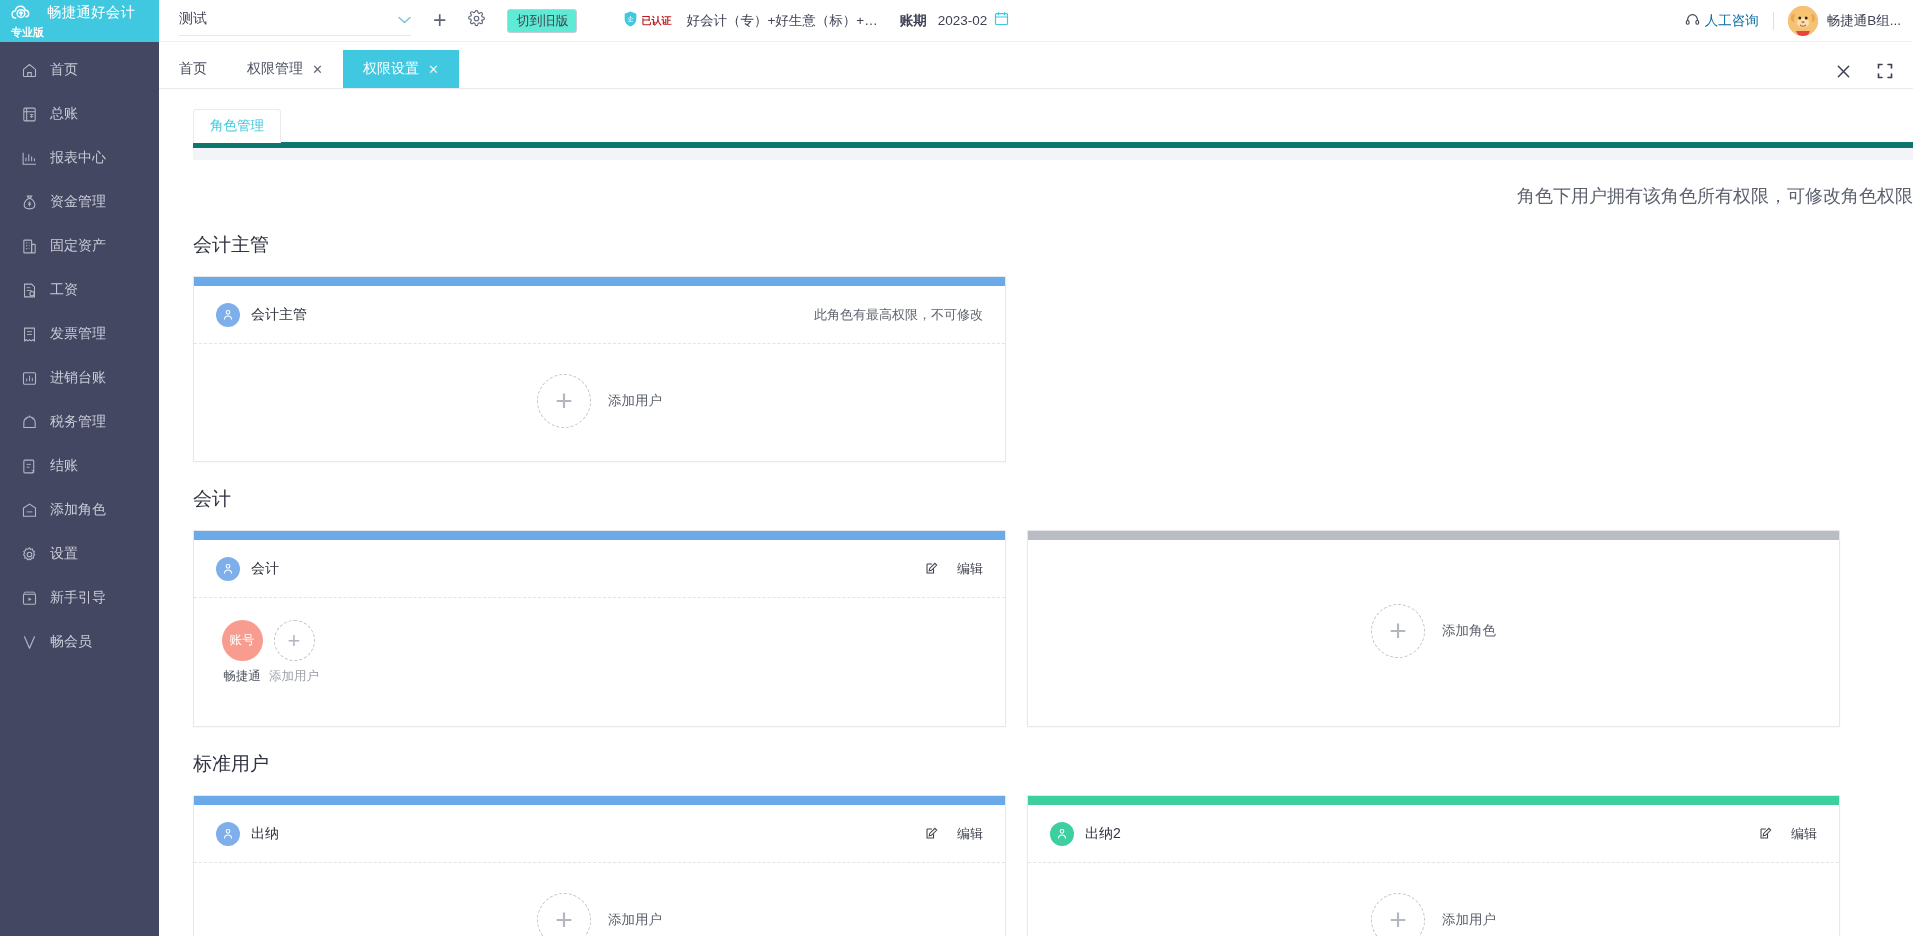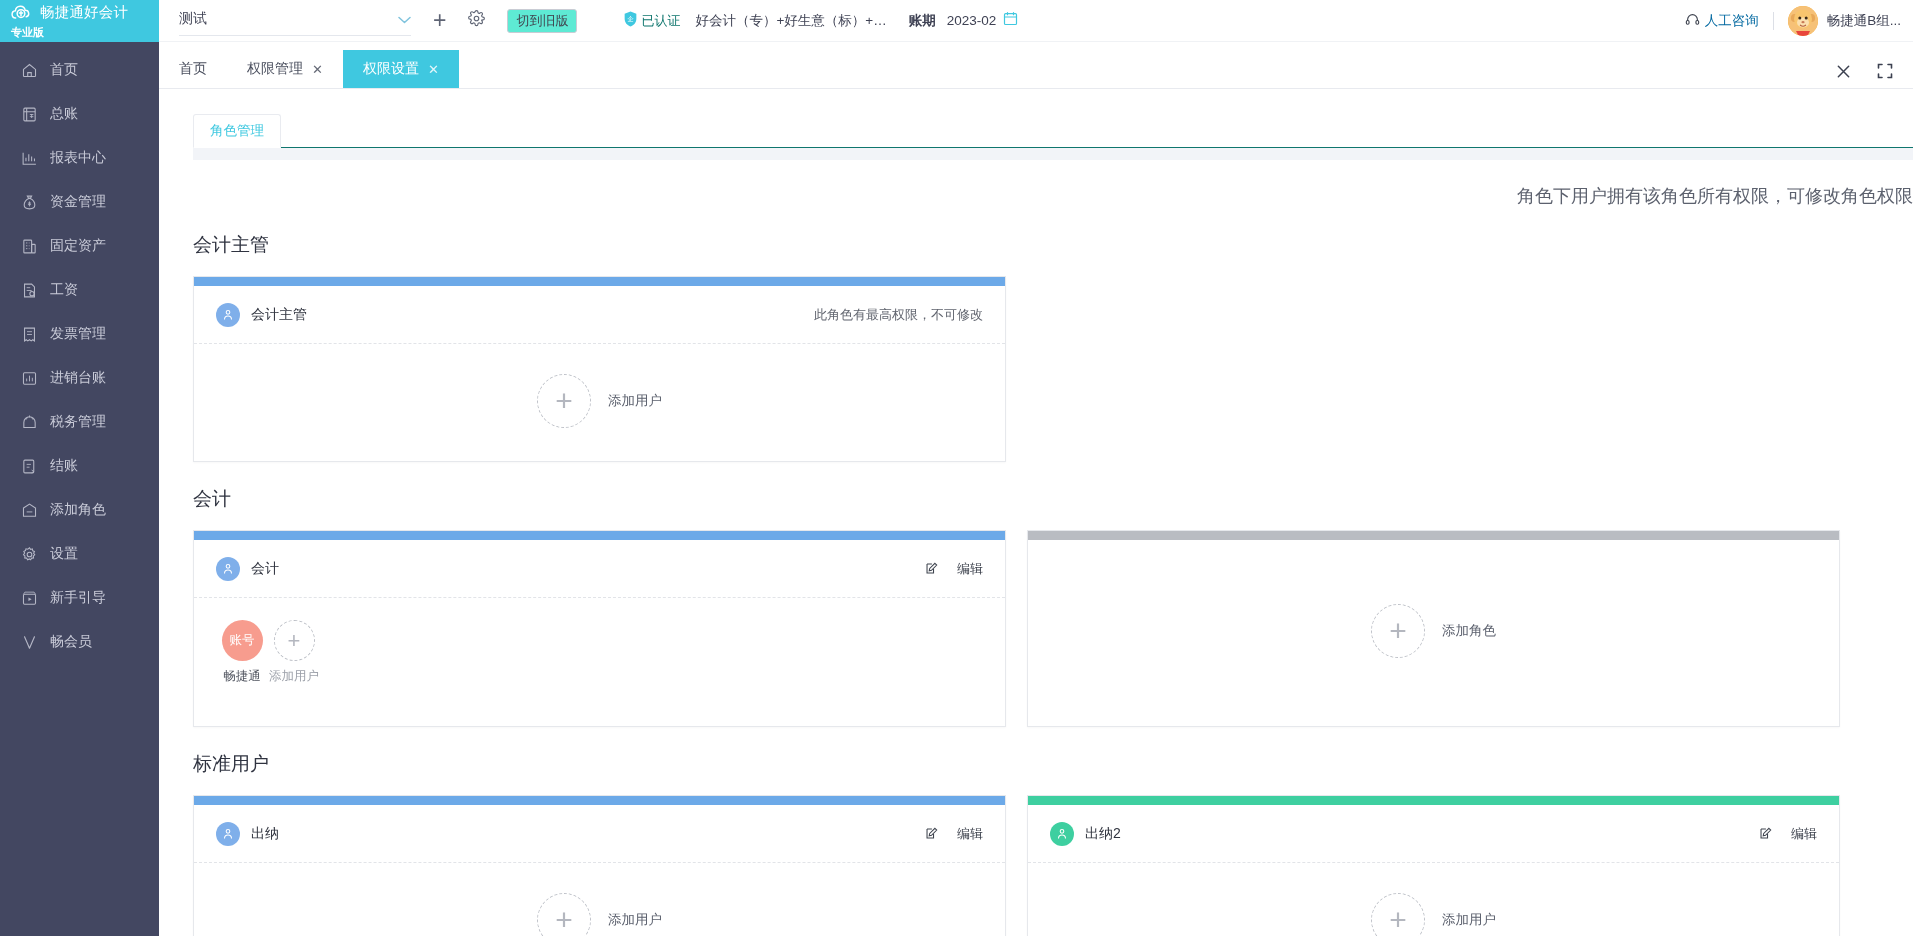--- a/index.html
+++ b/index.html
@@ -16,21 +16,21 @@
   .topbar {
     position: absolute; top: 0; left: 0; width: 1913px; height: 42px;
     background: #ffffff; display: flex; align-items: center;
     border-bottom: 1px solid #f0f2f5;
   }
   .logo-box {
     width: 159px; height: 42px; background: #3FC8E0;
     display: flex; flex-direction: column; justify-content: center;
     padding-left: 10px; position: relative; flex: 0 0 159px;
   }
-  .logo-row { display: flex; align-items: center; gap: 8px; }
+  .logo-row { display: flex; align-items: center; gap: 15px; }
   .logo-cloud { width: 22px; height: 22px; flex: 0 0 22px; }
   .logo-text { color: #fff; font-size: 14.5px; letter-spacing: .2px; white-space: nowrap; }
   .logo-sub { color: #fff; font-size: 11px; font-weight: bold; margin-top: 1px; padding-left: 1px; }
 
   .acct-select {
     margin-left: 20px; width: 232px; height: 30px;
     display: flex; align-items: center; justify-content: space-between;
     border-bottom: 1px solid #e4e7ed; padding-bottom: 2px;
   }
   .acct-name { font-size: 14px; color: #3f4254; }
@@ -41,21 +41,21 @@
   .gear-svg { width: 17px; height: 17px; }
 
   .old-version-btn {
     margin-left: 22px; height: 24px; padding: 0 8px;
     border: 1px solid #c9ccd4; border-radius: 3px;
     font-size: 13px; color: #41454f; background: #5eead4;
     display: flex; align-items: center; cursor: pointer;
   }
 
   .verified { margin-left: 46px; display: flex; align-items: center; gap: 3px; }
-  .verified-txt { color: #0f766e; font-size: 13px; }
+  .verified-txt { color: #b91c1c; font-size: 10px; font-weight: bold; }
   .shield-svg { width: 15px; height: 16px; }
 
   .prod-name { margin-left: 15px; font-size: 13.5px; color: #3f4254; white-space: nowrap; }
   .period-label { margin-left: 22px; font-size: 13.5px; color: #3f4254; font-weight: bold; }
   .period-val { margin-left: 11px; font-size: 13.5px; color: #3f4254; }
   .cal-svg { margin-left: 7px; width: 15px; height: 15px; }
 
   .topbar-right { margin-left: auto; display: flex; align-items: center; padding-right: 12px; }
   .consult { display: flex; align-items: center; gap: 5px; font-size: 13.5px; color: #0369a1; cursor: pointer; }
   .headset-svg { width: 15px; height: 15px; }
@@ -95,21 +95,21 @@
   .x-svg { width: 15px; height: 15px; }
   .expand-svg { width: 16px; height: 16px; }
 
   
   .content {
     position: absolute; top: 89px; left: 159px; width: 1754px; height: 847px;
     background: #ffffff; overflow: hidden;
   }
   .subtabs {
     height: 35px; margin: 24px 0 0 34px; width: calc(100% - 34px);
-    display: flex; align-items: flex-end; border-bottom: 1px solid #0f766e;
+    display: flex; align-items: flex-end; border-bottom: 6px solid #0f766e;
     position: relative;
   }
   .subtab {
     height: 34px; padding: 0 16px; display: flex; align-items: center;
     font-size: 13.5px; color: #3FC8E0; background: #fff;
     border: 1px solid #e9ebf0; border-bottom: 1px solid #fff;
     border-radius: 3px 3px 0 0; cursor: pointer; position: relative; top: 1px;
   }
   .graybar { height: 12px; background: #f2f4f8; margin-left: 34px; width: calc(100% - 34px); }
 

